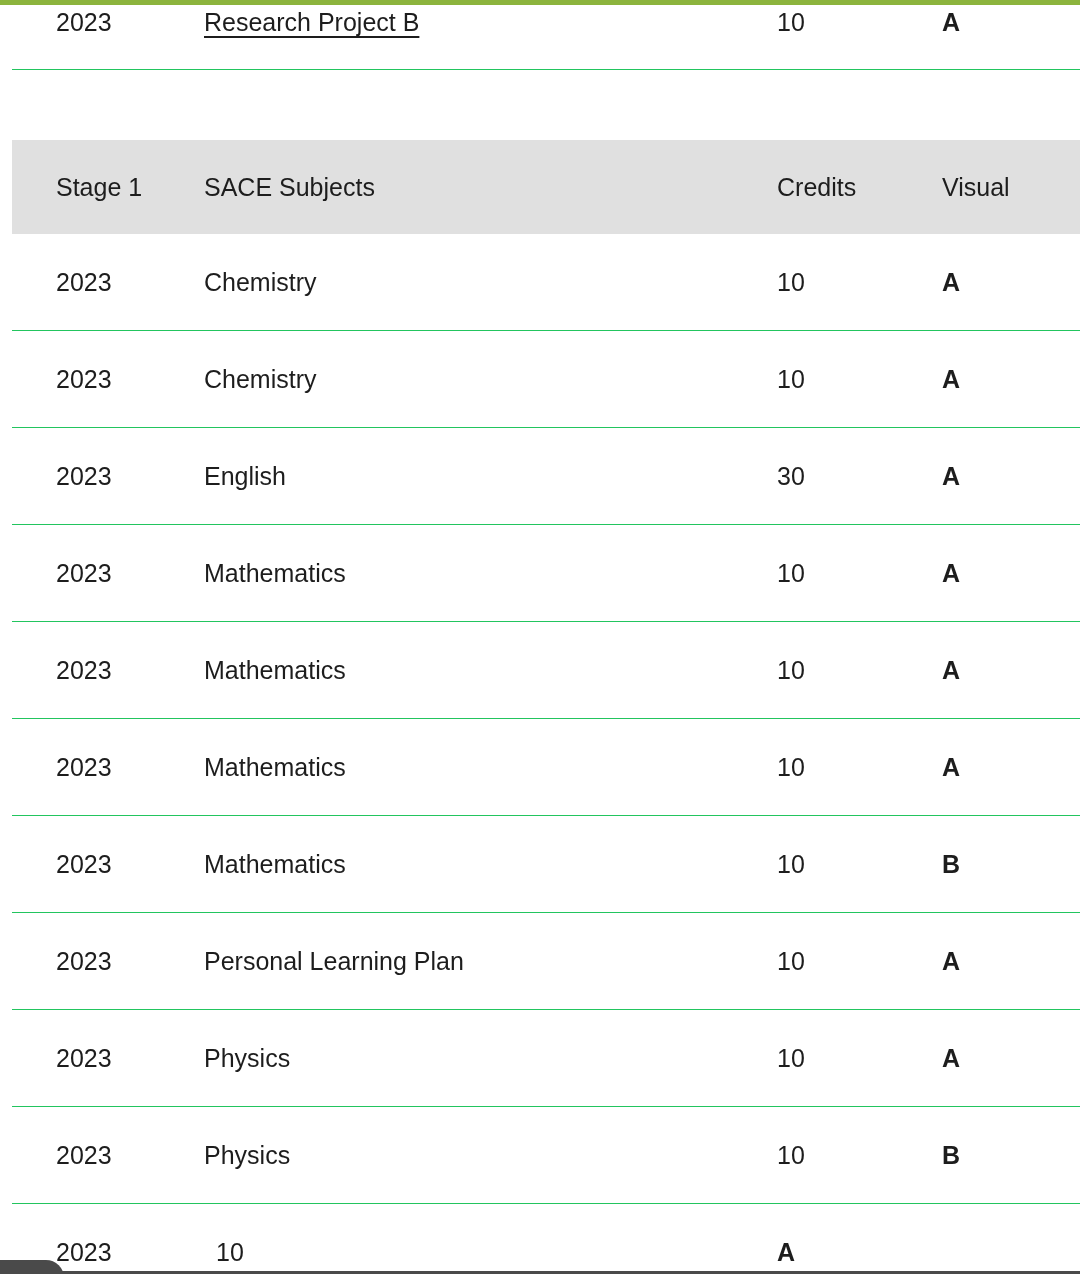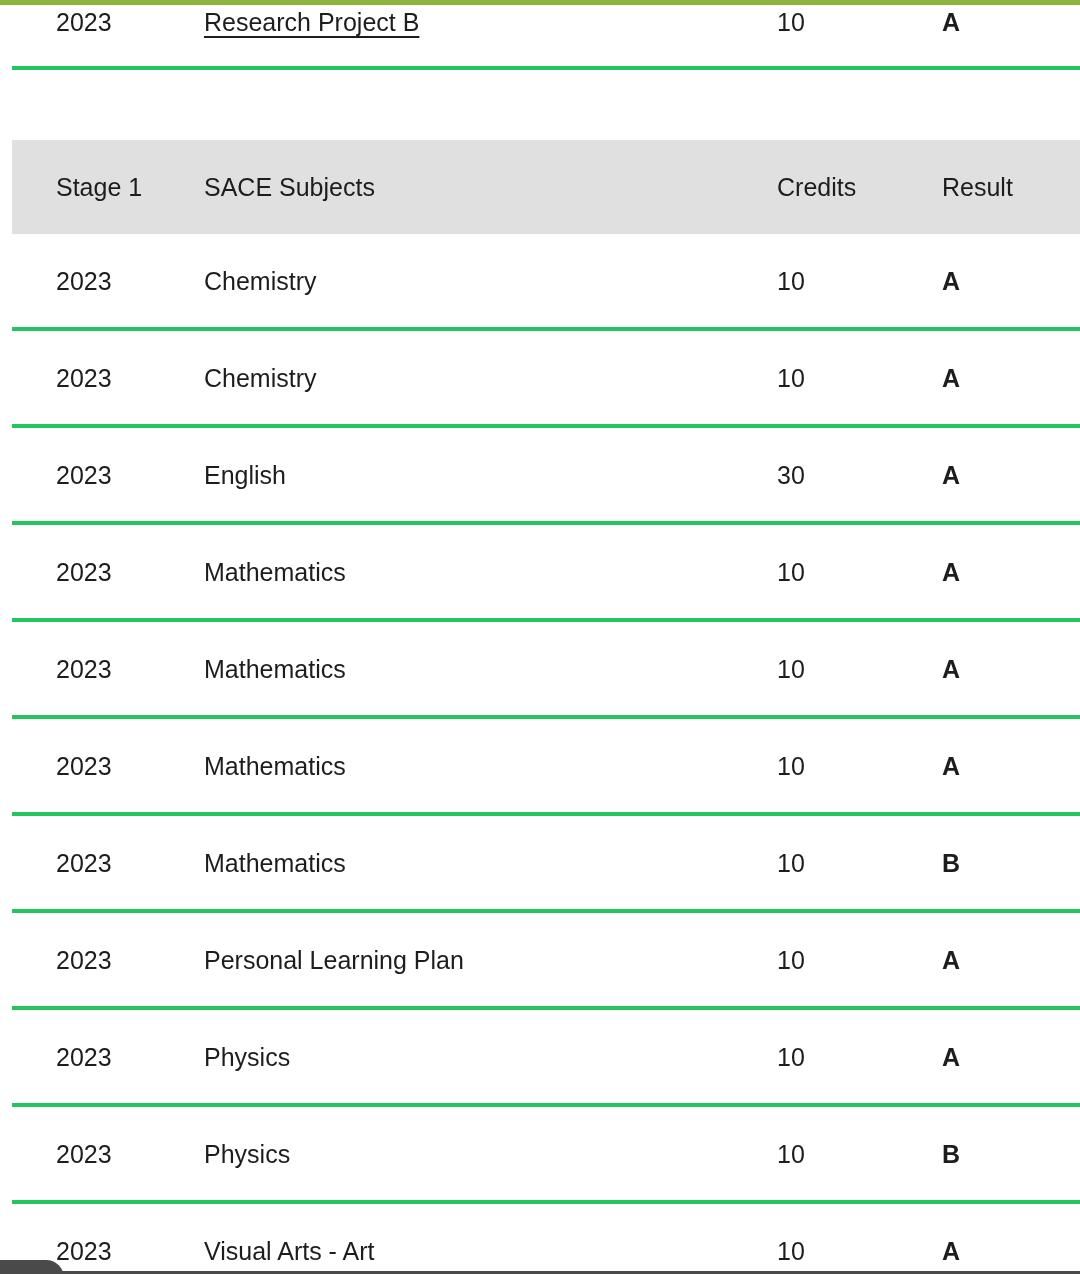--- a/index.html
+++ b/index.html
@@ -23,21 +23,21 @@
   .table-container {
     margin-left: 12px;
     width: 1068px;
   }
 
   .row {
     display: grid;
     grid-template-columns: 192px 561px 165px auto;
     align-items: center;
     height: 97px;
-    border-bottom: 4px solid #22c55e;
+    border-bottom: 1px solid #22c55e;
   }
 
   .cell { line-height: 30px; white-space: nowrap; }
   .cell.year    { padding-left: 44px; }
   .cell.subject { padding-left: 0; }
   .cell.credits { padding-left: 12px; }
   .cell.result  { padding-left: 12px; font-weight: 700; }
 
   
   .partial-row {
@@ -100,21 +100,21 @@
   </section>
 
   <div class="table-gap"></div>
 
   <section class="table-container">
 
     <div class="row header-row">
       <div class="cell year">Stage 1</div>
       <div class="cell subject">SACE Subjects</div>
       <div class="cell credits">Credits</div>
-      <div class="cell result">Result</div>
+      <div class="cell result">Visual</div>
     </div>
 
     <div class="row">
       <div class="cell year">2023</div>
       <div class="cell subject">Chemistry</div>
       <div class="cell credits">10</div>
       <div class="cell result">A</div>
     </div>
 
     <div class="row">
@@ -175,21 +175,20 @@
 
     <div class="row">
       <div class="cell year">2023</div>
       <div class="cell subject">Physics</div>
       <div class="cell credits">10</div>
       <div class="cell result">B</div>
     </div>
 
     <div class="row">
       <div class="cell year">2023</div>
-      <div class="cell subject">Visual Arts - Art</div>
       <div class="cell credits">10</div>
       <div class="cell result">A</div>
     </div>
 
   </section>
 
   <div class="footer-bump"></div>
   <div class="footer-strip"></div>
 
 </div>

